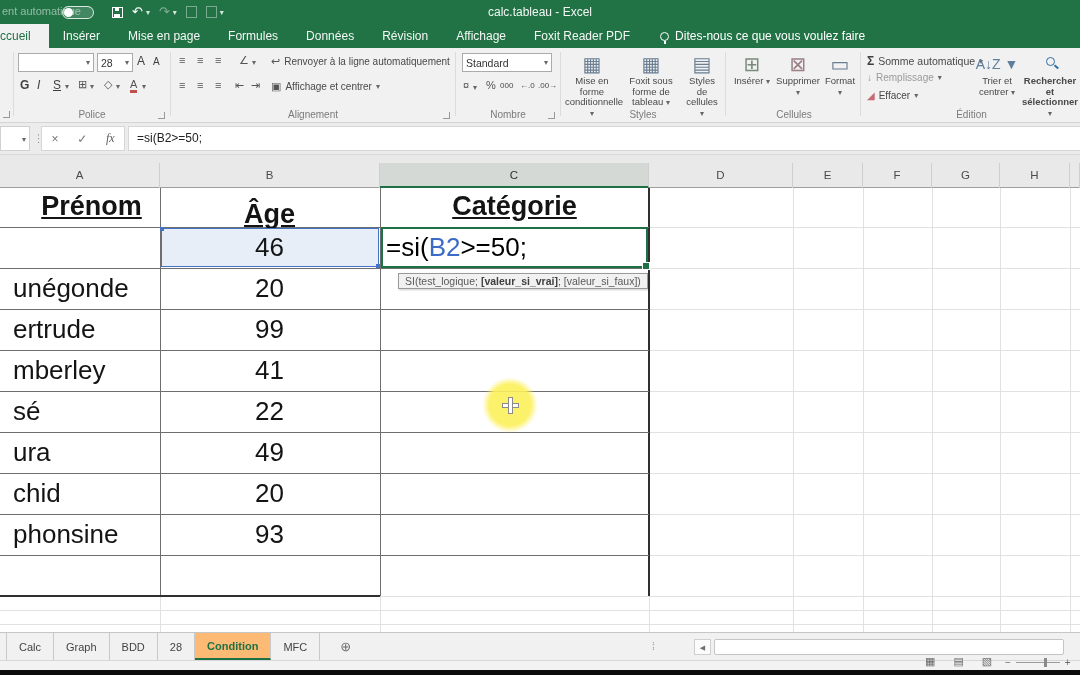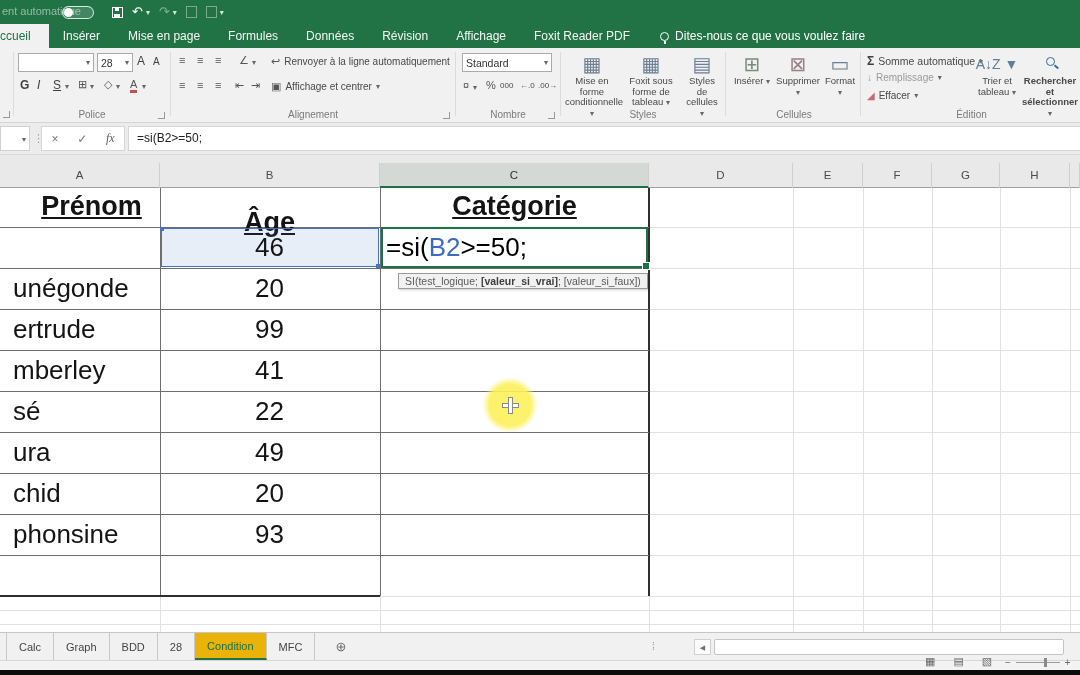--- a/index.html
+++ b/index.html
@@ -85,21 +85,21 @@
   .curhl { position:absolute; left:482px; top:189px; width:56px; height:56px; border-radius:50%;
     background:radial-gradient(circle, rgba(252,240,90,.9) 0 52%, rgba(252,240,90,0) 70%); }
   .curplus { position:absolute; left:20px; top:20px; width:17px; height:17px; }
   .curplus .h { position:absolute; left:0; top:6px; width:17px; height:5px; background:#fff; border:1px solid #8a8a8a; }
   .curplus .v { position:absolute; left:6px; top:0; width:5px; height:17px; background:#fff; border:1px solid #8a8a8a; }
   
   .sheetbar { position:absolute; left:0; top:632px; width:1080px; height:28px; background:#f1f1f1; border-top:1px solid #c6c6c6; font-size:11px; color:#444; }
   .stabs { position:absolute; left:6px; top:0; height:27px; display:flex; align-items:stretch; }
   .stab { padding:0 12px; display:flex; align-items:center; border-right:1px solid #c9c9c9; }
   .stab:first-child { border-left:1px solid #c9c9c9; }
-  .stab.active { background:#eab308; color:#1e7145; font-weight:normal; border-bottom:2px solid #1e7145; }
+  .stab.active { background:#fdba74; color:#1e7145; font-weight:bold; border-bottom:2px solid #1e7145; }
   .newsheet { margin-left:14px; display:flex; align-items:center; color:#6d6d6d; font-size:13px; padding:0 6px; }
   .hscroll-dots { position:absolute; left:652px; top:8px; color:#9a9a9a; font-size:10px; }
   .hscroll-btn { position:absolute; left:694px; top:6px; width:17px; height:16px; background:#fbfbfb; border:1px solid #cfcfcf; color:#707070; font-size:7px; text-align:center; line-height:15px; }
   .hscroll-track { position:absolute; left:714px; top:6px; width:350px; height:16px; background:#fff; border:1px solid #c5c5c5; border-radius:2px; }
   
   .statusbar { position:absolute; left:0; top:660px; width:1080px; height:10px; background:#f3f3f3; border-top:1px solid #d7d7d7; }
   .views { position:absolute; left:925px; top:-6px; display:flex; gap:18px; color:#6a6a6a; font-size:11px; }
   .zoomctl { position:absolute; left:1005px; top:-4px; display:flex; align-items:center; gap:5px; color:#6a6a6a; font-size:10px; }
   .zoomline { width:44px; height:1px; background:#9a9a9a; position:relative; }
   .zoomline .handle { position:absolute; left:28px; top:-4px; width:3px; height:9px; background:#8a8a8a; }
@@ -118,20 +118,21 @@
     <span class="qat">
       <span class="icon-save"></span>
       <span class="gi">↶</span>
         <span class="dd">▾</span>
       <span class="gi dim">↷</span>
         <span class="dd dim">▾</span>
       <span class="icon-box dim"></span>
       <span class="icon-box dim"></span>
       <span class="dd">▾</span>
     </span>
+    <div class="doc-title">calc.tableau - Excel</div>
   </div>
 
   <div class="tabrow">
     <span class="rtab active">Accueil</span>
     <span class="rtab">Insérer</span>
     <span class="rtab">Mise en page</span>
     <span class="rtab">Formules</span>
     <span class="rtab">Données</span>
     <span class="rtab">Révision</span>
     <span class="rtab">Affichage</span>
@@ -263,21 +264,21 @@
         <span class="smalltxt" style="color:#9a9a9a">Remplissage</span>
         <span class="dd8">▾</span>
       </span>
       <span class="stackrow" style="left:4px; top:42px">
         <span style="color:#c76a76">◢</span>
         <span class="smalltxt">Effacer</span>
         <span class="dd8">▾</span>
       </span>
       <div class="bigbtn" style="left:112px; width:44px">
         <span class="big-ic" style="font-size:14px; line-height:24px; color:#5f7f9f">A↓Z ▼</span>
-        <span>Trier et tableau</span>
+        <span>Trier et centrer</span>
         <span class="dd8">▾</span>
       </div>
       <div class="bigbtn" style="left:158px; width:58px">
         <span style="display:block; height:24px; padding-top:5px"><span class="magnifier"></span></span>
         <span style="font-weight:bold">Rechercher et sélectionner</span>
         <span class="dd8">▾</span>
       </div>
       <div class="grp-label">Édition</div>
     </div>
   </div>
@@ -338,21 +339,21 @@
     <div class="tlh" style="top:121px"></div>
     <div class="tlh" style="top:162px"></div>
     <div class="tlh" style="top:203px"></div>
     <div class="tlh" style="top:244px"></div>
     <div class="tlh" style="top:285px"></div>
     <div class="tlh" style="top:326px"></div>
     <div class="tlh" style="top:367px"></div>
     <div class="tlh strong" style="top:407px"></div>
 
     <div class="cell hdr cA" style="top:0; height:39px; line-height:36px">Prénom</div>
-    <div class="cell hdr cB" style="top:16px; height:39px; line-height:36px">Âge</div>
+    <div class="cell hdr cB" style="top:8px; height:39px; line-height:36px">Âge</div>
     <div class="cell hdr cC" style="top:0; height:46px; line-height:36px">Catégorie</div>
 
     <div class="cell cA" style="top:80px; height:41px">unégonde</div>
     <div class="cell cA" style="top:121px; height:41px">ertrude</div>
     <div class="cell cA" style="top:162px; height:41px">mberley</div>
     <div class="cell cA" style="top:203px; height:41px">sé</div>
     <div class="cell cA" style="top:244px; height:41px">ura</div>
     <div class="cell cA" style="top:285px; height:41px">chid</div>
     <div class="cell cA" style="top:326px; height:41px">phonsine</div>
 

